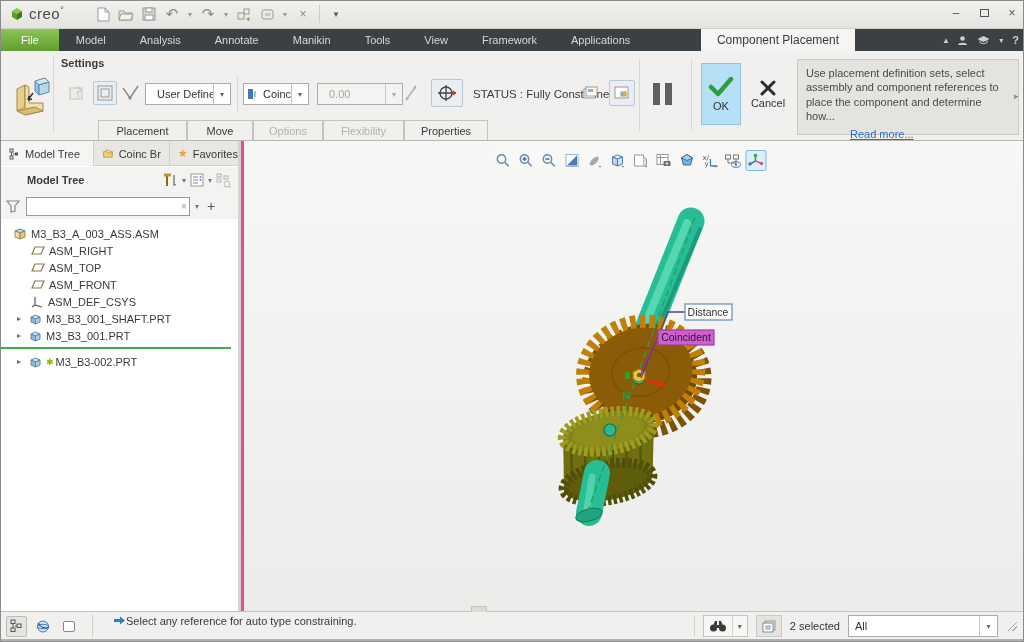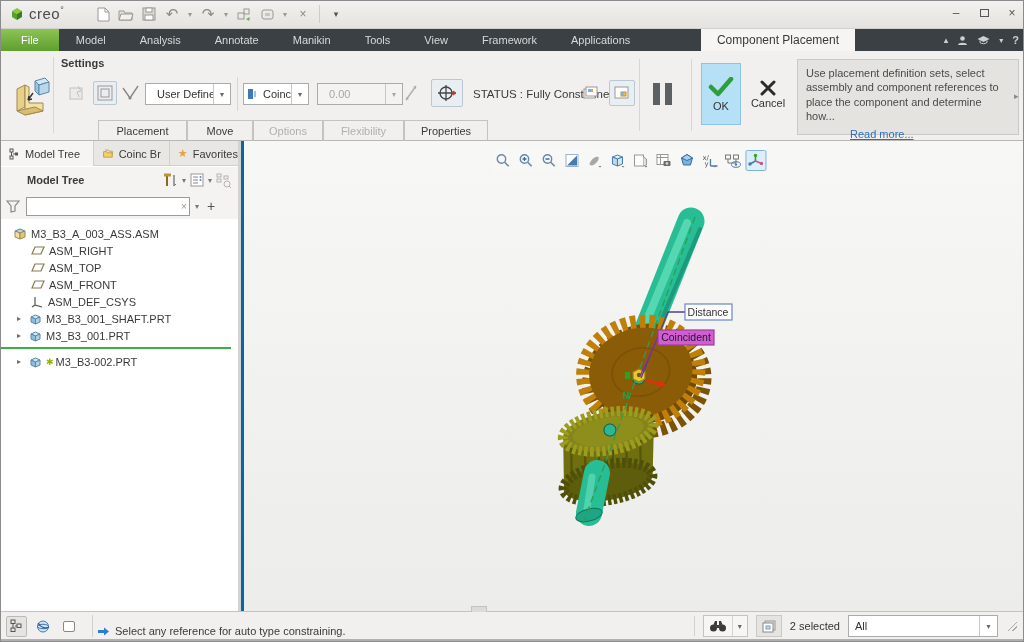--- a/index.html
+++ b/index.html
@@ -1,18 +1,18 @@
 <!DOCTYPE html>
 <html><head>
 <meta charset="utf-8">
 <style>
   * { margin:0; padding:0; box-sizing:border-box; }
   html,body { background:#cfcdca; }
   body { font-family:"Liberation Sans","DejaVu Sans",sans-serif; font-size:11px; color:#333; }
-  #window { position:relative; width:1024px; height:642px; background:#0369a1; border:1px solid #8b8b8b; overflow:hidden; }
+  #window { position:relative; width:1024px; height:642px; background:#ec4899; border:1px solid #8b8b8b; overflow:hidden; }
   .abs { position:absolute; }
 
   
   .titlebar { position:absolute; left:0; top:0; width:1024px; height:28px;
     background:linear-gradient(#f2f1ef,#e5e3e0); border-bottom:1px solid #d2d0cd; }
   .logo { position:absolute; left:8px; top:4px; display:flex; align-items:center; gap:4px; }
   .logo-text { font-size:15px; color:#4a4a4a; letter-spacing:.5px; }
   .logo-deg { font-size:9px; color:#4a4a4a; vertical-align:top; }
   .qat { position:absolute; left:92px; top:3px; display:flex; align-items:center; gap:3px; }
   .qbtn { width:20px; height:20px; display:flex; align-items:center; justify-content:center; color:#8a8886; border-radius:2px; }
@@ -84,21 +84,21 @@
   .gbtn { width:21px; height:21px; display:flex; align-items:center; justify-content:center; border-radius:2px; }
   .gbtn.pressed { background:#dceef8; border:1px solid #7fb2d8; }
   .scene { position:absolute; left:0; top:0; }
 
   
   .statusbar { position:absolute; left:0; top:610px; width:1024px; height:28px; background:#f1f0ee; border-top:1px solid #c5c3c0; }
   .notch { position:absolute; left:470px; top:-6px; width:16px; height:6px; background:#dddbd8; border:1px solid #c5c3c0; border-bottom:none; }
   .sb-left { position:absolute; left:5px; top:3px; display:flex; align-items:center; gap:5px; }
   .sbtn { width:21px; height:21px; display:flex; align-items:center; justify-content:center; border-radius:2px; }
   .sbtn.pressed { border:1px solid #bcbab7; background:#e6e4e1; }
-  .sb-msg { display:flex; align-items:flex-end; gap:5px; margin-left:8px; padding-left:4px; border-left:1px solid #d2d0cd; height:22px; color:#3a3a3a; }
+  .sb-msg { display:flex; align-items:flex-start; margin-left:8px; padding-left:20px; border-left:1px solid #d2d0cd; height:22px; color:#3a3a3a; }
   .sb-right { position:absolute; right:8px; top:3px; display:flex; align-items:center; gap:8px; }
   .binocbtn { display:flex; align-items:center; border:1px solid #c5c3c0; background:#f7f6f4; height:22px; }
   .binocbtn .seg { padding:0 5px; display:flex; align-items:center; height:100%; }
   .binocbtn .seg+.seg { border-left:1px solid #d5d3d0; font-size:8px; color:#666; }
   .bufbtn { width:26px; height:22px; display:flex; align-items:center; justify-content:center; background:#e6e4e1; border:1px solid #cbc9c5; }
   .allcombo { width:150px; height:22px; background:#fff; border:1px solid #ababab; display:flex; align-items:center; }
   .allcombo .cval { flex:1; padding:0 6px; }
   .allcombo .carrow { width:18px; height:100%; border-left:1px solid #c9c7c4; display:flex; align-items:center; justify-content:center; font-size:8px; color:#666; }
   .grip { width:9px; height:9px; margin-left:2px;
     background:linear-gradient(135deg, transparent 45%, #aaa 45%, #aaa 55%, transparent 55%, transparent 70%, #aaa 70%, #aaa 80%, transparent 80%); }

